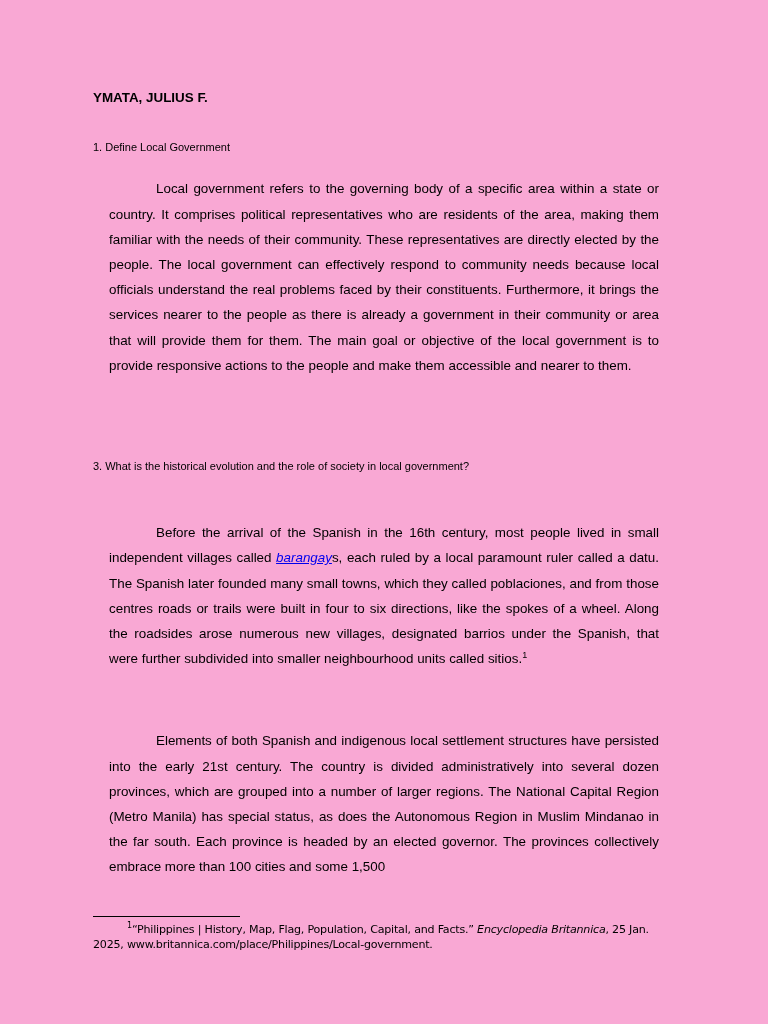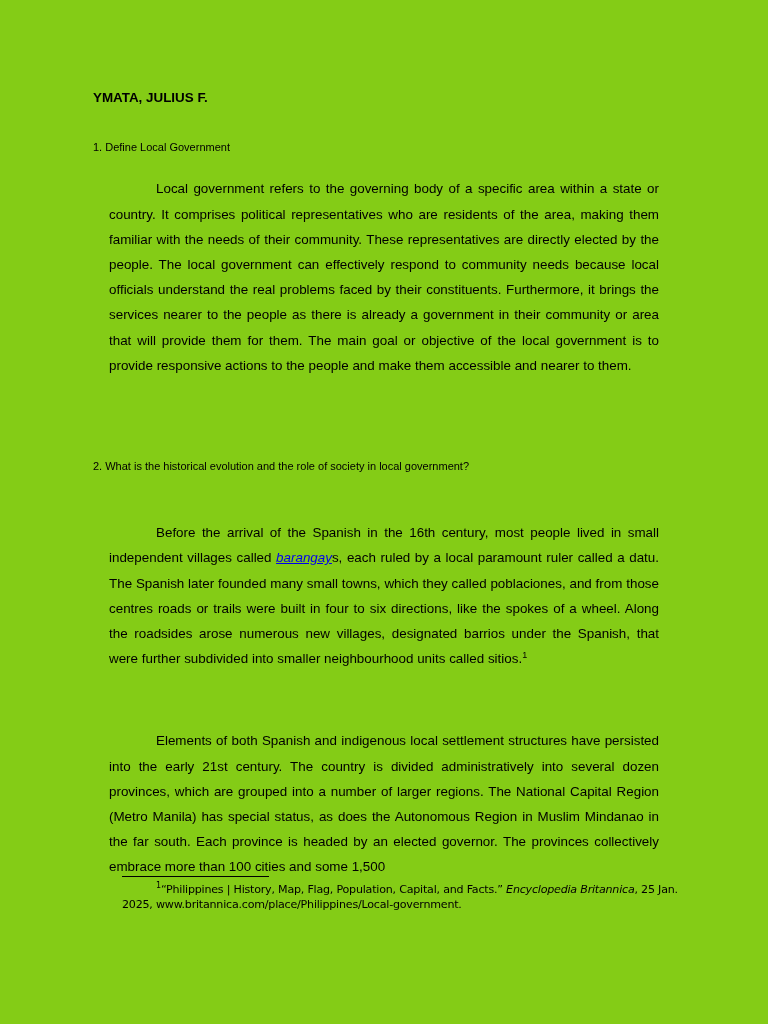--- a/index.html
+++ b/index.html
@@ -16,21 +16,21 @@
     font-family: "Liberation Sans", sans-serif;
     color: #000000;
     -webkit-font-smoothing: antialiased;
   }
 
   .page {
     position: absolute;
     left: 0; top: 0;
     width: 768px;
     height: 1024px;
-    background: #84cc16;
+    background: #f9a8d4;
     box-sizing: border-box;
   }
 
   .content {
     position: absolute;
     left: 93px;
     top: 85px;
     width: 582px;
   }
 
@@ -79,23 +79,22 @@
   sup.fn {
     font-size: 9px;
     vertical-align: super;
     line-height: 0;
   }
 
   
   .footnote-block {
     position: absolute;
     left: 93px;
-    top: 876px;
+    top: 916px;
     width: 582px;
-    margin-left: 29px;
   }
   .fn-rule {
     width: 147px;
     height: 0;
     border-top: 1px solid #000000;
     margin: 0 0 5px 0;
   }
   .fn-text {
     font-size: 11.1px;
     line-height: 15.2px;
@@ -122,21 +121,21 @@
 
 
     <div class="spacer-sm"></div>
 
     <div class="q-heading">1. Define Local Government</div>
 
     <p class="body">Local government refers to the governing body of a specific area within a state or country. It comprises political representatives who are residents of the area, making them familiar with the needs of their community. These representatives are directly elected by the people. The local government can effectively respond to community needs because local officials understand the real problems faced by their constituents. Furthermore, it brings the services nearer to the people as there is already a government in their community or area that will provide them for them. The main goal or objective of the local government is to provide responsive actions to the people and make them accessible and nearer to them.</p>
 
     <div class="spacer-lg"></div>
 
-    <div class="q-heading">2. What is the historical evolution and the role of society in local government?</div>
+    <div class="q-heading">3. What is the historical evolution and the role of society in local government?</div>
 
 
     <div class="spacer-md"></div>
 
     <p class="body"><span>Before the arrival of the Spanish in the 16th century, most people lived in small independent villages called </span><a class="link" href="#">barangay</a><span>s, each ruled by a local paramount ruler called a </span><span class="ital">datu</span><span>. The Spanish later founded many small towns, which they called </span><span class="ital">poblaciones</span><span>, and from those centres roads or trails were built in four to six directions, like the spokes of a wheel. Along the roadsides arose numerous new villages, designated </span><span class="ital">barrios</span><span> under the Spanish, that were further subdivided into smaller neighbourhood units called </span><span class="ital">sitios</span><span>.</span><sup class="fn">1</sup></p>
 
     <div class="spacer-md"></div>
 
     <p class="body"><span>Elements of both Spanish and </span><span class="ital">indigenous</span><span> local settlement structures have persisted into the early 21st century. The </span><span class="ital">country</span><span> is divided administratively into several dozen provinces, which are grouped into a number of larger regions. The National Capital Region (Metro Manila) has special status, as does the </span><span class="ital">Autonomous</span><span> Region in Muslim </span><span class="ital">Mindanao</span><span> in the far south. Each province is headed by an elected governor. The provinces collectively embrace more than 100 cities and some 1,500</span></p>
 

